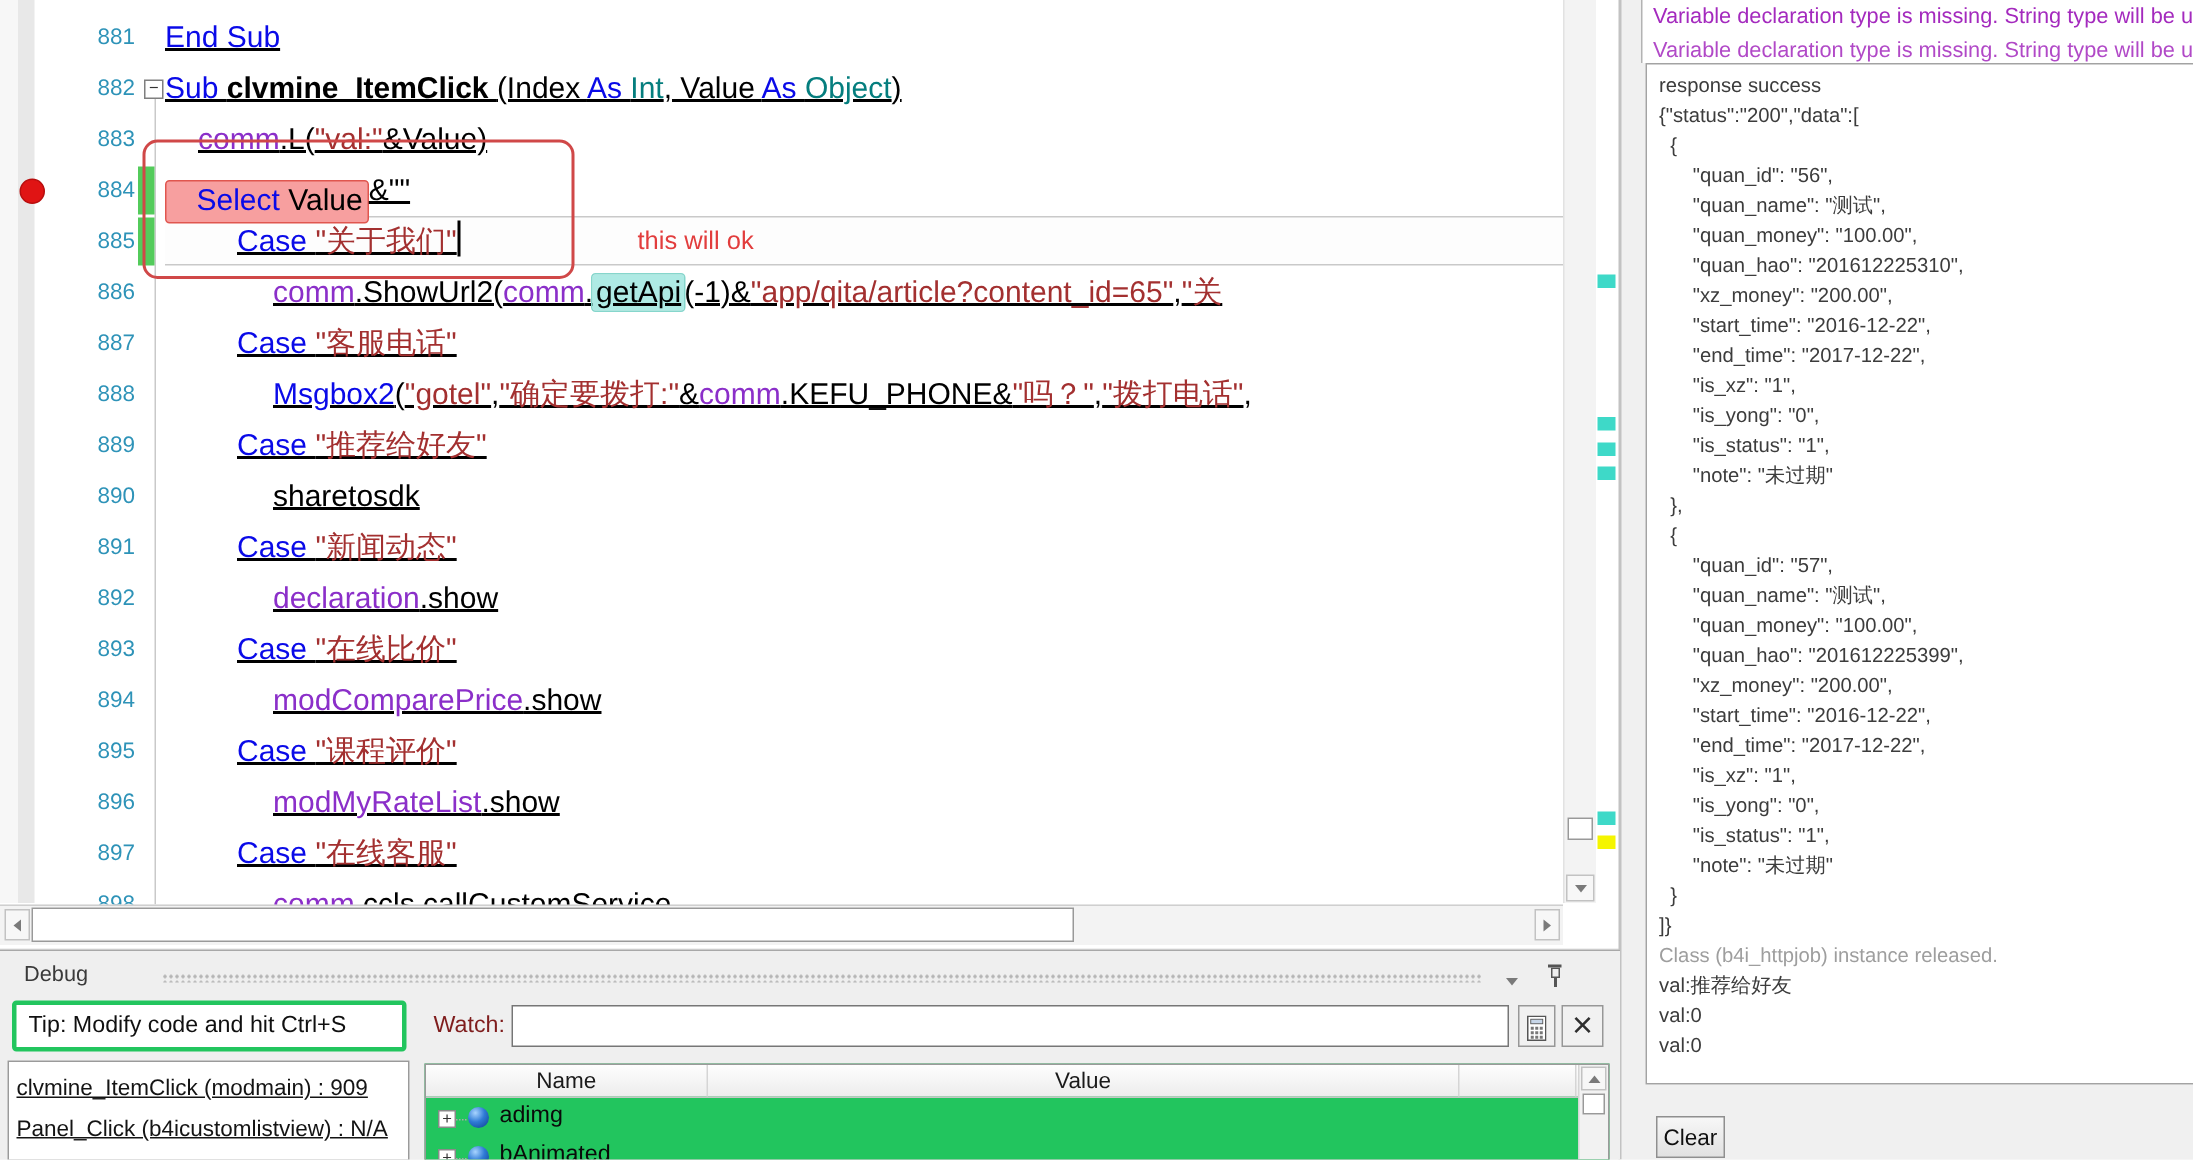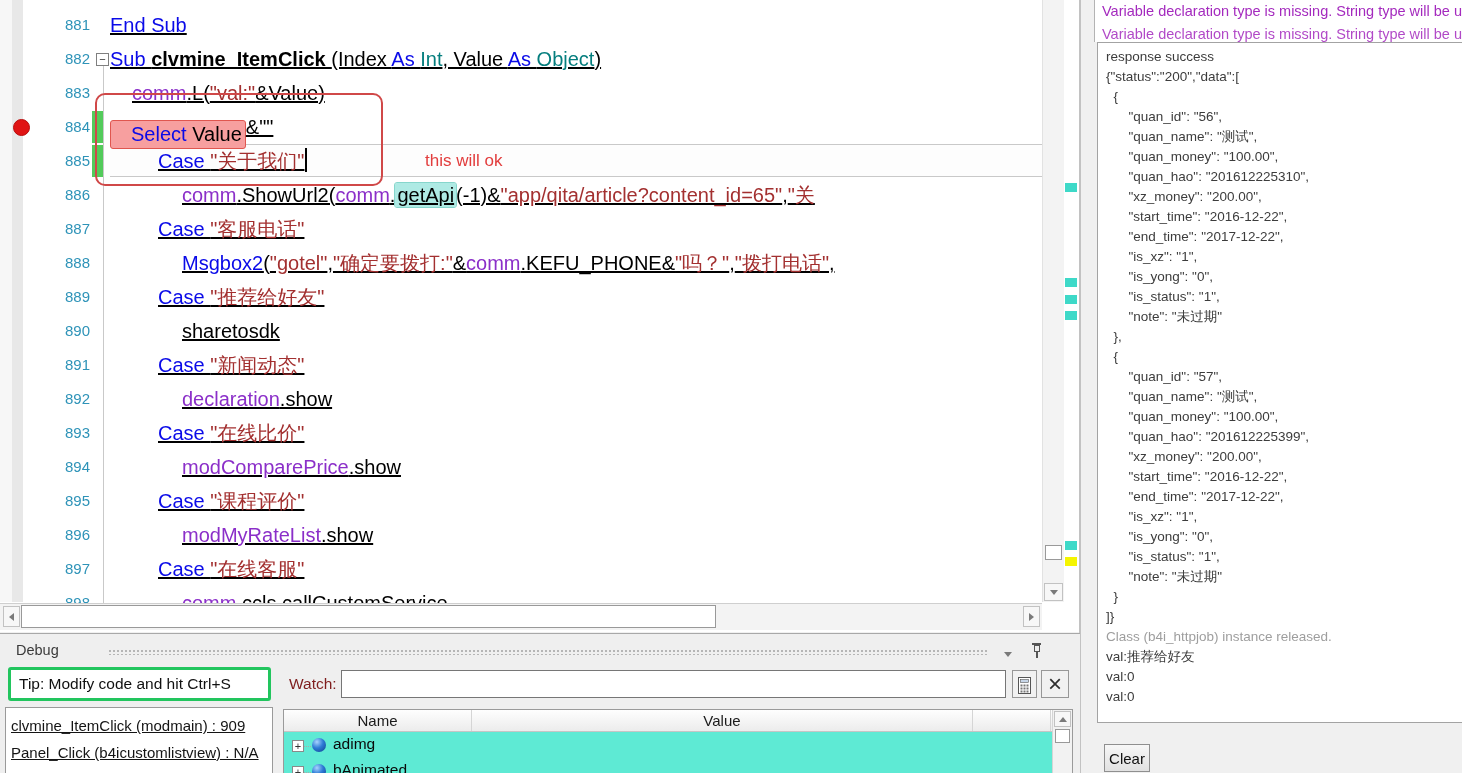--- a/index.html
+++ b/index.html
@@ -70,21 +70,21 @@
   .watch-input { position:absolute; left:341px; top:36px; width:665px; height:28px; border:1px solid #767676;
                  background:#FFF; font-size:15px; padding:0 4px; outline:none; }
   .calc-btn { position:absolute; left:1012px; top:36px; width:25px; height:28px; background:#F1F1F1;
               border:1px solid #979797; cursor:pointer; text-align:center; padding-top:5px; }
   .x-btn { position:absolute; left:1041px; top:36px; width:28px; height:28px; background:#F1F1F1;
            border:1px solid #979797; cursor:pointer; font-size:24px; line-height:24px; text-align:center; color:#2E2E2E; }
   .stack-box { position:absolute; left:5px; top:73px; width:268px; height:67px; background:#FFF;
                border:1px solid #9A9A9A; overflow:hidden; padding:4px 0 0 5px; }
   .stack-item { display:block; font-size:15px; line-height:27px; color:#141414; text-decoration:underline;
                 white-space:nowrap; cursor:pointer; }
-  .wtable { position:absolute; left:283px; top:75px; width:790px; height:65px; background:#5eead4;
+  .wtable { position:absolute; left:283px; top:75px; width:790px; height:65px; background:#22c55e;
             border:1px solid #9A9A9A; overflow:hidden; }
   .wt-header { position:absolute; left:0; top:0; width:768px; height:22px; display:flex;
                background:linear-gradient(#FEFEFE,#ECECEC); border-bottom:1px solid #C5C5C5; }
   .wt-hcell { border-right:1px solid #D5D5D5; font-size:15px; line-height:21px; text-align:center; color:#1A1A1A; }
   .wt-rows { position:absolute; left:0; top:23px; width:768px; }
   .wt-row { position:relative; height:26px; }
   .expander { position:absolute; left:8px; top:7px; width:12px; height:12px; background:#FFF; border:1px solid #8A8A8A;
               font-size:11px; line-height:10px; text-align:center; color:#333; cursor:pointer; }
   .tree-dash { position:absolute; left:20px; top:13px; width:7px; height:1px; border-top:1px dotted #AAA; }
   .sphere { position:absolute; left:28px; top:5px; width:14px; height:14px; border-radius:50%;

